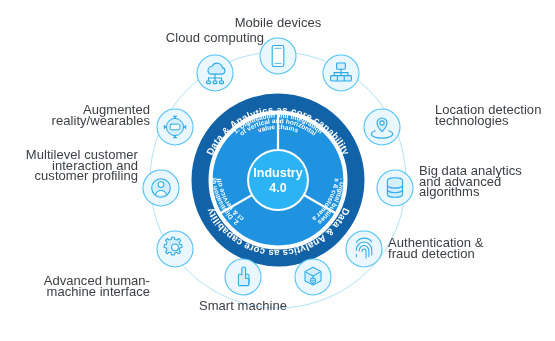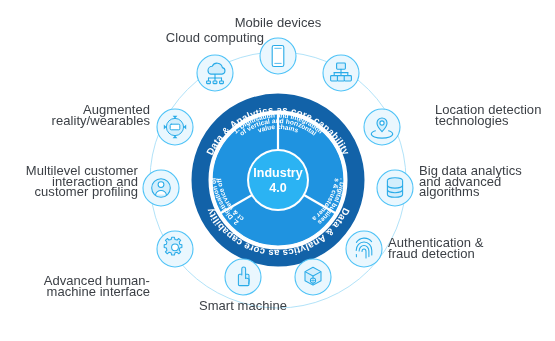--- a/index.html
+++ b/index.html
@@ -256,20 +256,20 @@
 
   <div class="node-label label-right" style="left:388px; top:238px; width:140px;">Authentication &amp;
 fraud detection</div>
 
 
   <div class="node-label label-center" style="left:183px; top:301px; width:120px;">Smart machine</div>
 
   <div class="node-label label-left" style="left:22px; top:238px; width:128px;margin-top:38px;">Advanced human-
 machine interface</div>
 
-  <div class="node-label label-left" style="left:16px; top:166px; width:122px;">Multilevel customer
+  <div class="node-label label-left" style="left:16px; top:150px; width:122px;">Multilevel customer
 interaction and
 customer profiling</div>
 
   <div class="node-label label-left" style="left:28px; top:105px; width:122px;">Augmented
 reality/wearables</div>
 
 </div>
 
 </body></html>

